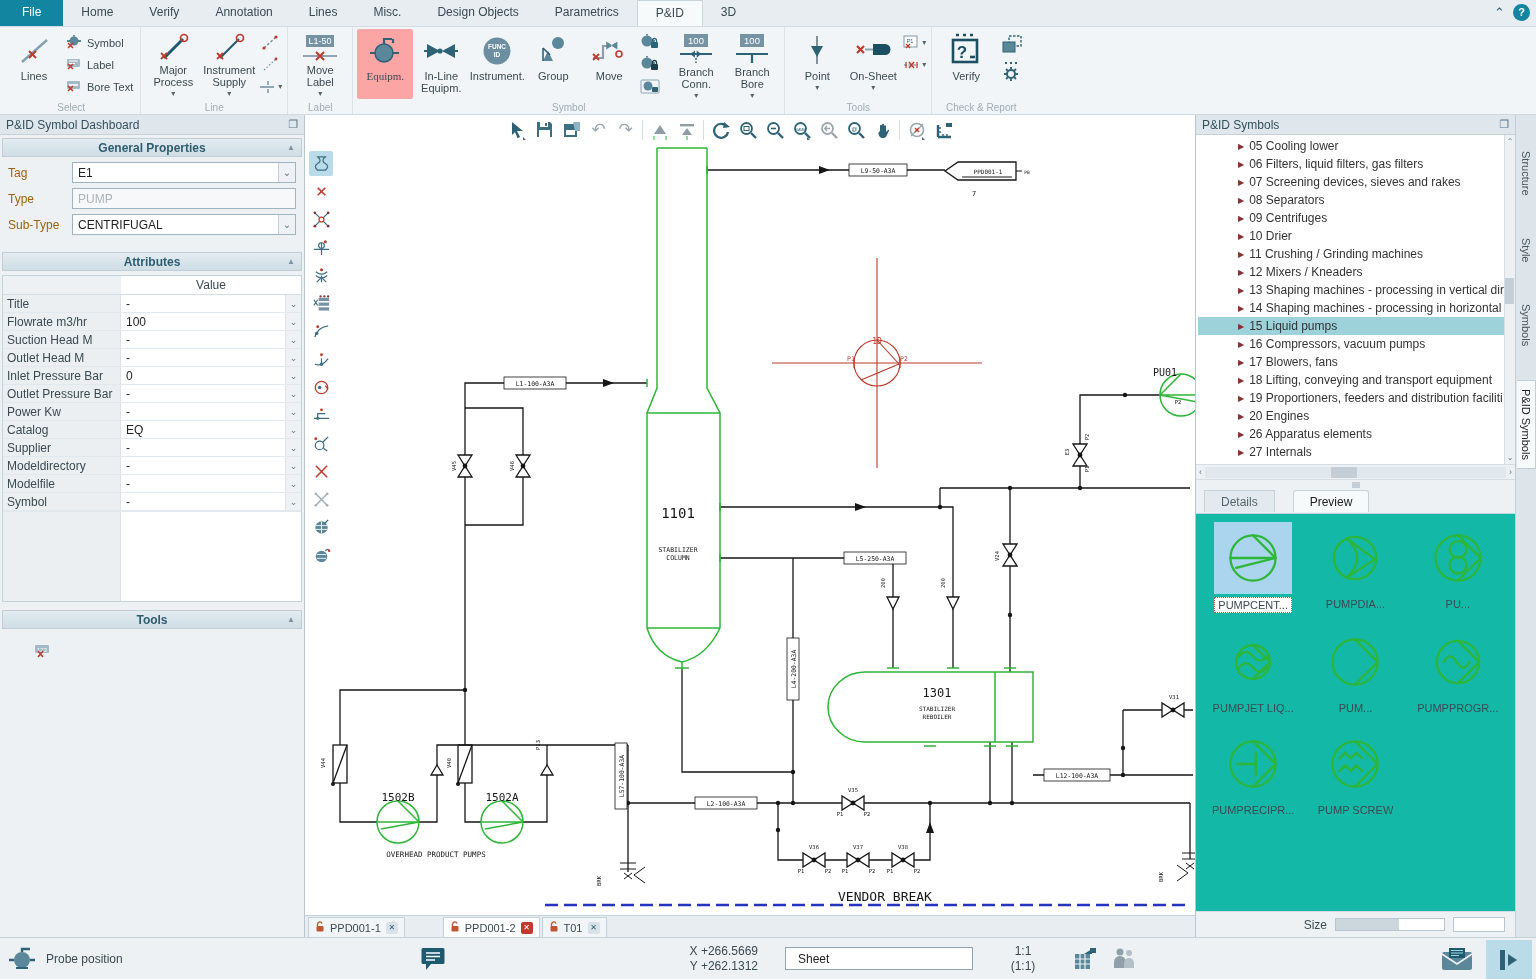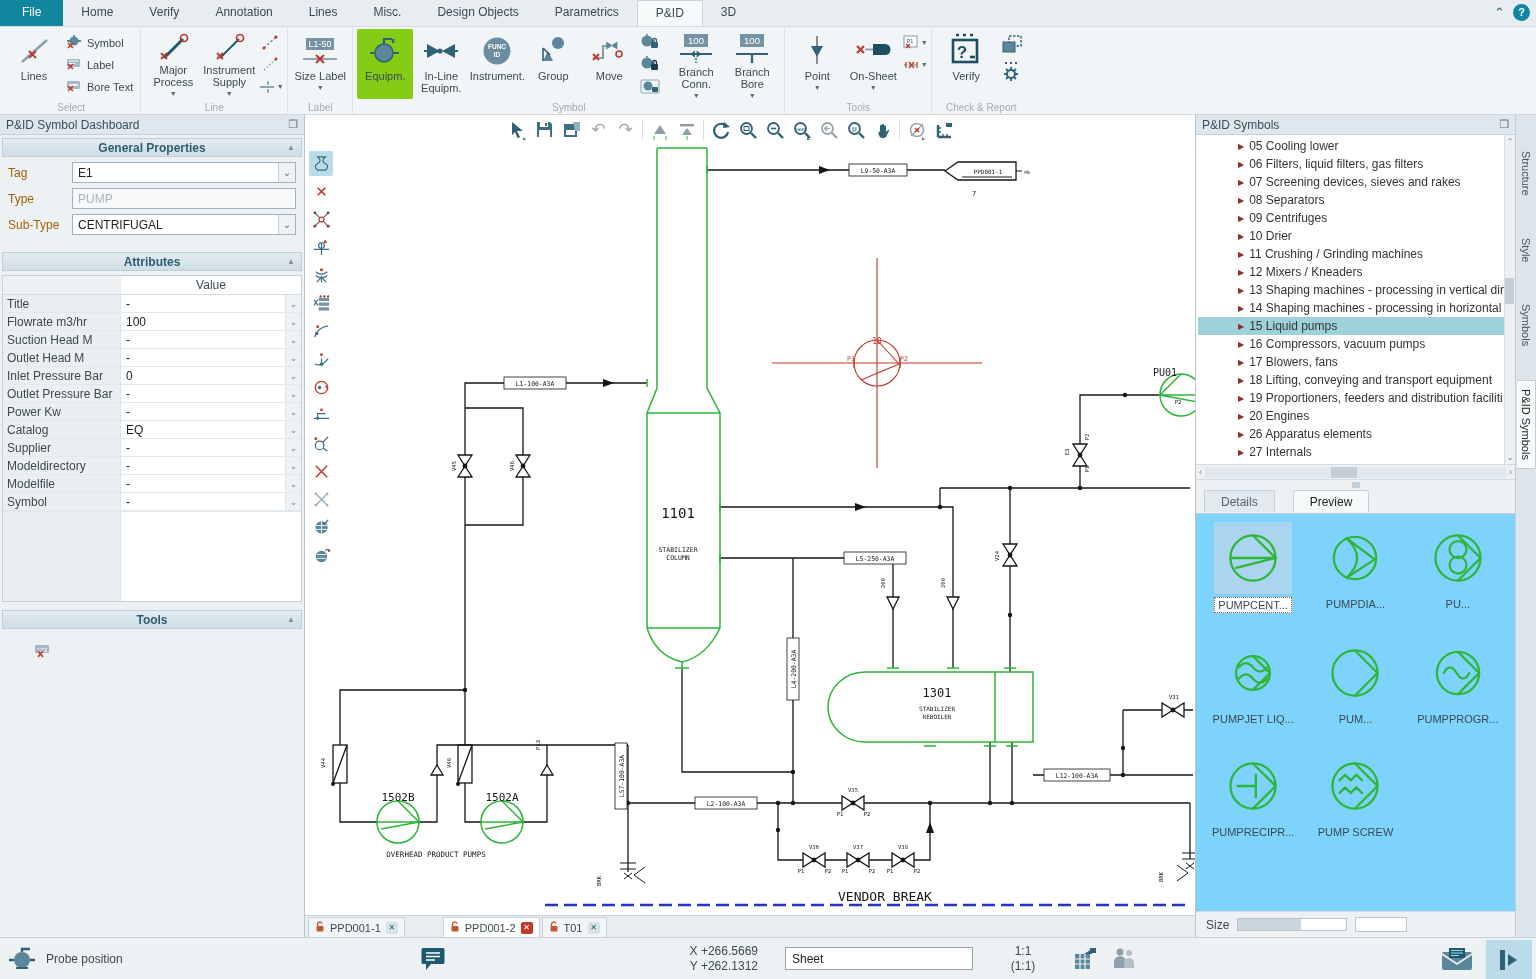--- a/index.html
+++ b/index.html
@@ -11,21 +11,21 @@
   .rtab.active{background:#f7fafb;border:1px solid #c9d4db;border-bottom:none;}
   .winctl{position:absolute;right:6px;top:3px;display:flex;gap:8px;align-items:center;}
   .chev-up{color:#33606f;font-size:13px;cursor:pointer;}
   .helpq{width:17px;height:17px;border-radius:50%;background:#1286a0;color:#fff;font-size:11px;font-weight:bold;text-align:center;line-height:17px;cursor:pointer;}
   
   .ribbon{height:88px;background:#f2f5f7;display:flex;align-items:stretch;border-bottom:1px solid #cfd9df;padding-left:2px;}
   .rgroup{position:relative;display:flex;align-items:flex-start;padding:2px 4px 13px 4px;border-right:1px solid #dde4e9;}
   .glabel{position:absolute;bottom:1px;left:0;right:0;text-align:center;font-size:10px;color:#9fadb6;}
   .rbtn{width:56px;min-width:46px;height:70px;display:flex;flex-direction:column;align-items:center;justify-content:flex-start;font-size:11px;color:#3a4a52;text-align:center;cursor:pointer;padding-top:3px;border-radius:2px;line-height:12px;}
   .rbtn .ric{height:38px;display:flex;align-items:center;justify-content:center;}
-  .rbtn.sel{background:#84cc16;}
+  .rbtn.sel{background:#fca5a5;font-family:Liberation Serif, serif;}
   .rstack{display:flex;flex-direction:column;justify-content:flex-start;gap:1px;padding-top:3px;}
   .sbtn{display:flex;align-items:center;gap:4px;font-size:11px;color:#3a4a52;height:21px;padding:0 3px;cursor:pointer;}
   .tinybtn{width:26px;height:21px;display:flex;align-items:center;justify-content:center;cursor:pointer;}
   .caret{font-size:8px;color:#55656d;}
   .rsep{width:1px;background:#dde4e9;margin:4px 2px 13px 2px;}
   
   .main{display:flex;height:822px;}
   
   .lpanel{width:305px;background:#eef1f4;border-right:1px solid #b9c6cf;display:flex;flex-direction:column;font-size:12px;}
   .ptitle{height:20px;background:#dfe7ec;border-bottom:1px solid #c6d2da;display:flex;align-items:center;padding:0 6px;color:#33505e;font-size:12px;}
@@ -78,39 +78,39 @@
   .vscroll{width:15px;background:#eef1f4;border-left:1px solid #d4dde3;display:flex;flex-direction:column;align-items:center;justify-content:space-between;font-size:8px;color:#5c7888;padding:2px 0;}
   .vthumb{width:9px;height:26px;background:#c3ced6;}
   .hscroll{height:15px;background:#eef1f4;border-bottom:1px solid #d4dde3;display:flex;align-items:center;justify-content:space-between;padding:0 3px;font-size:9px;color:#5c7888;}
   .htrack{flex:1;height:11px;background:#e1e8ed;margin:0 3px;position:relative;}
   .hthumb{position:absolute;left:42%;width:26px;top:0;height:11px;background:#c3ced6;}
   .splitter{height:10px;display:flex;align-items:center;justify-content:center;}
   .splitter .grip{width:8px;height:6px;background:#c3ced6;}
   .ptabs{height:24px;display:flex;align-items:flex-start;padding-left:8px;gap:18px;border-bottom:1px solid #c6d2da;}
   .ptab{height:22px;padding:0 16px;display:flex;align-items:center;font-size:12px;color:#55656d;background:#e3eaef;border:1px solid #c6d2da;border-bottom:none;cursor:pointer;}
   .ptab.active{background:#f7fafb;color:#222;border-top-left-radius:3px;border-top-right-radius:3px;}
-  .pvgrid{flex:1;background:#7dd3fc;display:grid;grid-template-columns:repeat(3,1fr);align-content:start;padding:8px 6px;row-gap:24px;}
+  .pvgrid{flex:1;background:#14b8a6;display:grid;grid-template-columns:repeat(3,1fr);align-content:start;padding:8px 6px;row-gap:13px;}
   .pv-cell{display:flex;flex-direction:column;align-items:center;cursor:pointer;}
   .pv-ic{width:78px;height:72px;display:flex;align-items:center;justify-content:center;}
   .pv-ic svg{width:62px;height:62px;}
   .pv-lbl{font-size:11px;color:#3a4a52;margin-top:3px;padding:1px 3px;text-align:center;line-height:12px;}
   .pv-cell.selected .pv-ic{background:#abd4ee;}
   .pv-cell.selected .pv-lbl{border:1px dotted #b05a4a;background:#fff;}
-  .sizerow{height:26px;display:flex;align-items:center;gap:8px;padding:0 10px;background:#eef1f4;border-top:1px solid #d4dde3;color:#3a4a52;}
+  .sizerow{height:26px;display:flex;align-items:center;justify-content:flex-end;gap:8px;padding:0 10px;background:#eef1f4;border-top:1px solid #d4dde3;color:#3a4a52;}
   .sl-track{width:110px;height:13px;background:#fff;border:1px solid #b9c6cf;position:relative;}
   .sl-fill{position:absolute;left:0;top:0;bottom:0;width:58%;background:#ccd6dd;}
   
   .edge{width:21px;background:#dde5ea;border-left:1px solid #c3ced6;display:flex;flex-direction:column;align-items:center;padding-top:28px;gap:26px;}
   .etab{writing-mode:vertical-rl;font-size:11px;color:#45545c;padding:8px 3px;cursor:pointer;white-space:nowrap;}
   .etab.active{background:#f7fafb;border:1px solid #c3ced6;border-left:none;color:#222;}
   
   .statusbar{height:42px;background:#edf1f4;border-top:1px solid #c6d2da;position:relative;font-size:12px;color:#3a4a52;}
   .sb{position:absolute;top:0;height:100%;display:flex;align-items:center;}
   .coords{flex-direction:column;align-items:flex-end !important;justify-content:center;line-height:15px;}
-  .sheetinput{width:188px;height:23px;background:#fff;border:1px solid #8fa5b2;display:flex;align-items:center;padding-left:6px;color:#222;}
+  .sheetinput{width:188px;height:23px;background:#fff;border:1px solid #8fa5b2;display:flex;align-items:center;padding-left:12px;color:#222;}
   .zoomblk{flex-direction:column;align-items:center !important;justify-content:center;line-height:15px;}
   .toggleb{width:46px;height:40px;background:#b9dce8;display:flex;align-items:center;justify-content:center;cursor:pointer;}
 </style>
 </head>
 <body>
 
 <div class="tabrow">
 
 <div class="rtab file">File</div>
     <div class="rtab">Home</div>
@@ -219,21 +219,21 @@
   <div class="rgroup">
     <div class="rbtn">
       <span class="ric">
           <svg width="38" height="32" viewBox="0 0 38 32">
             <rect x="5" y="3" width="28" height="12" fill="#7593a3"></rect>
             <text x="19" y="12" font-size="9" fill="#fff" text-anchor="middle" font-family="Liberation Sans">L1-50</text>
             <line x1="2" y1="24" x2="36" y2="24" stroke="#8fa5b2" stroke-width="2"></line>
             <path d="M15 20l8 8m0-8l-8 8" stroke="#c0392b" stroke-width="2"></path>
           </svg>
         </span>
-      <span>Size Label</span>
+      <span>Move Label</span>
         <span class="caret">▾</span>
     </div>
     <div class="glabel">Label</div>
   </div>
 
   <div class="rgroup">
     <div class="rbtn sel">
       <span class="ric">
           <svg width="36" height="34" viewBox="0 0 36 34">
             <circle cx="17" cy="19" r="9" fill="#5b879a" stroke="#2e6377" stroke-width="1.5"></circle>

